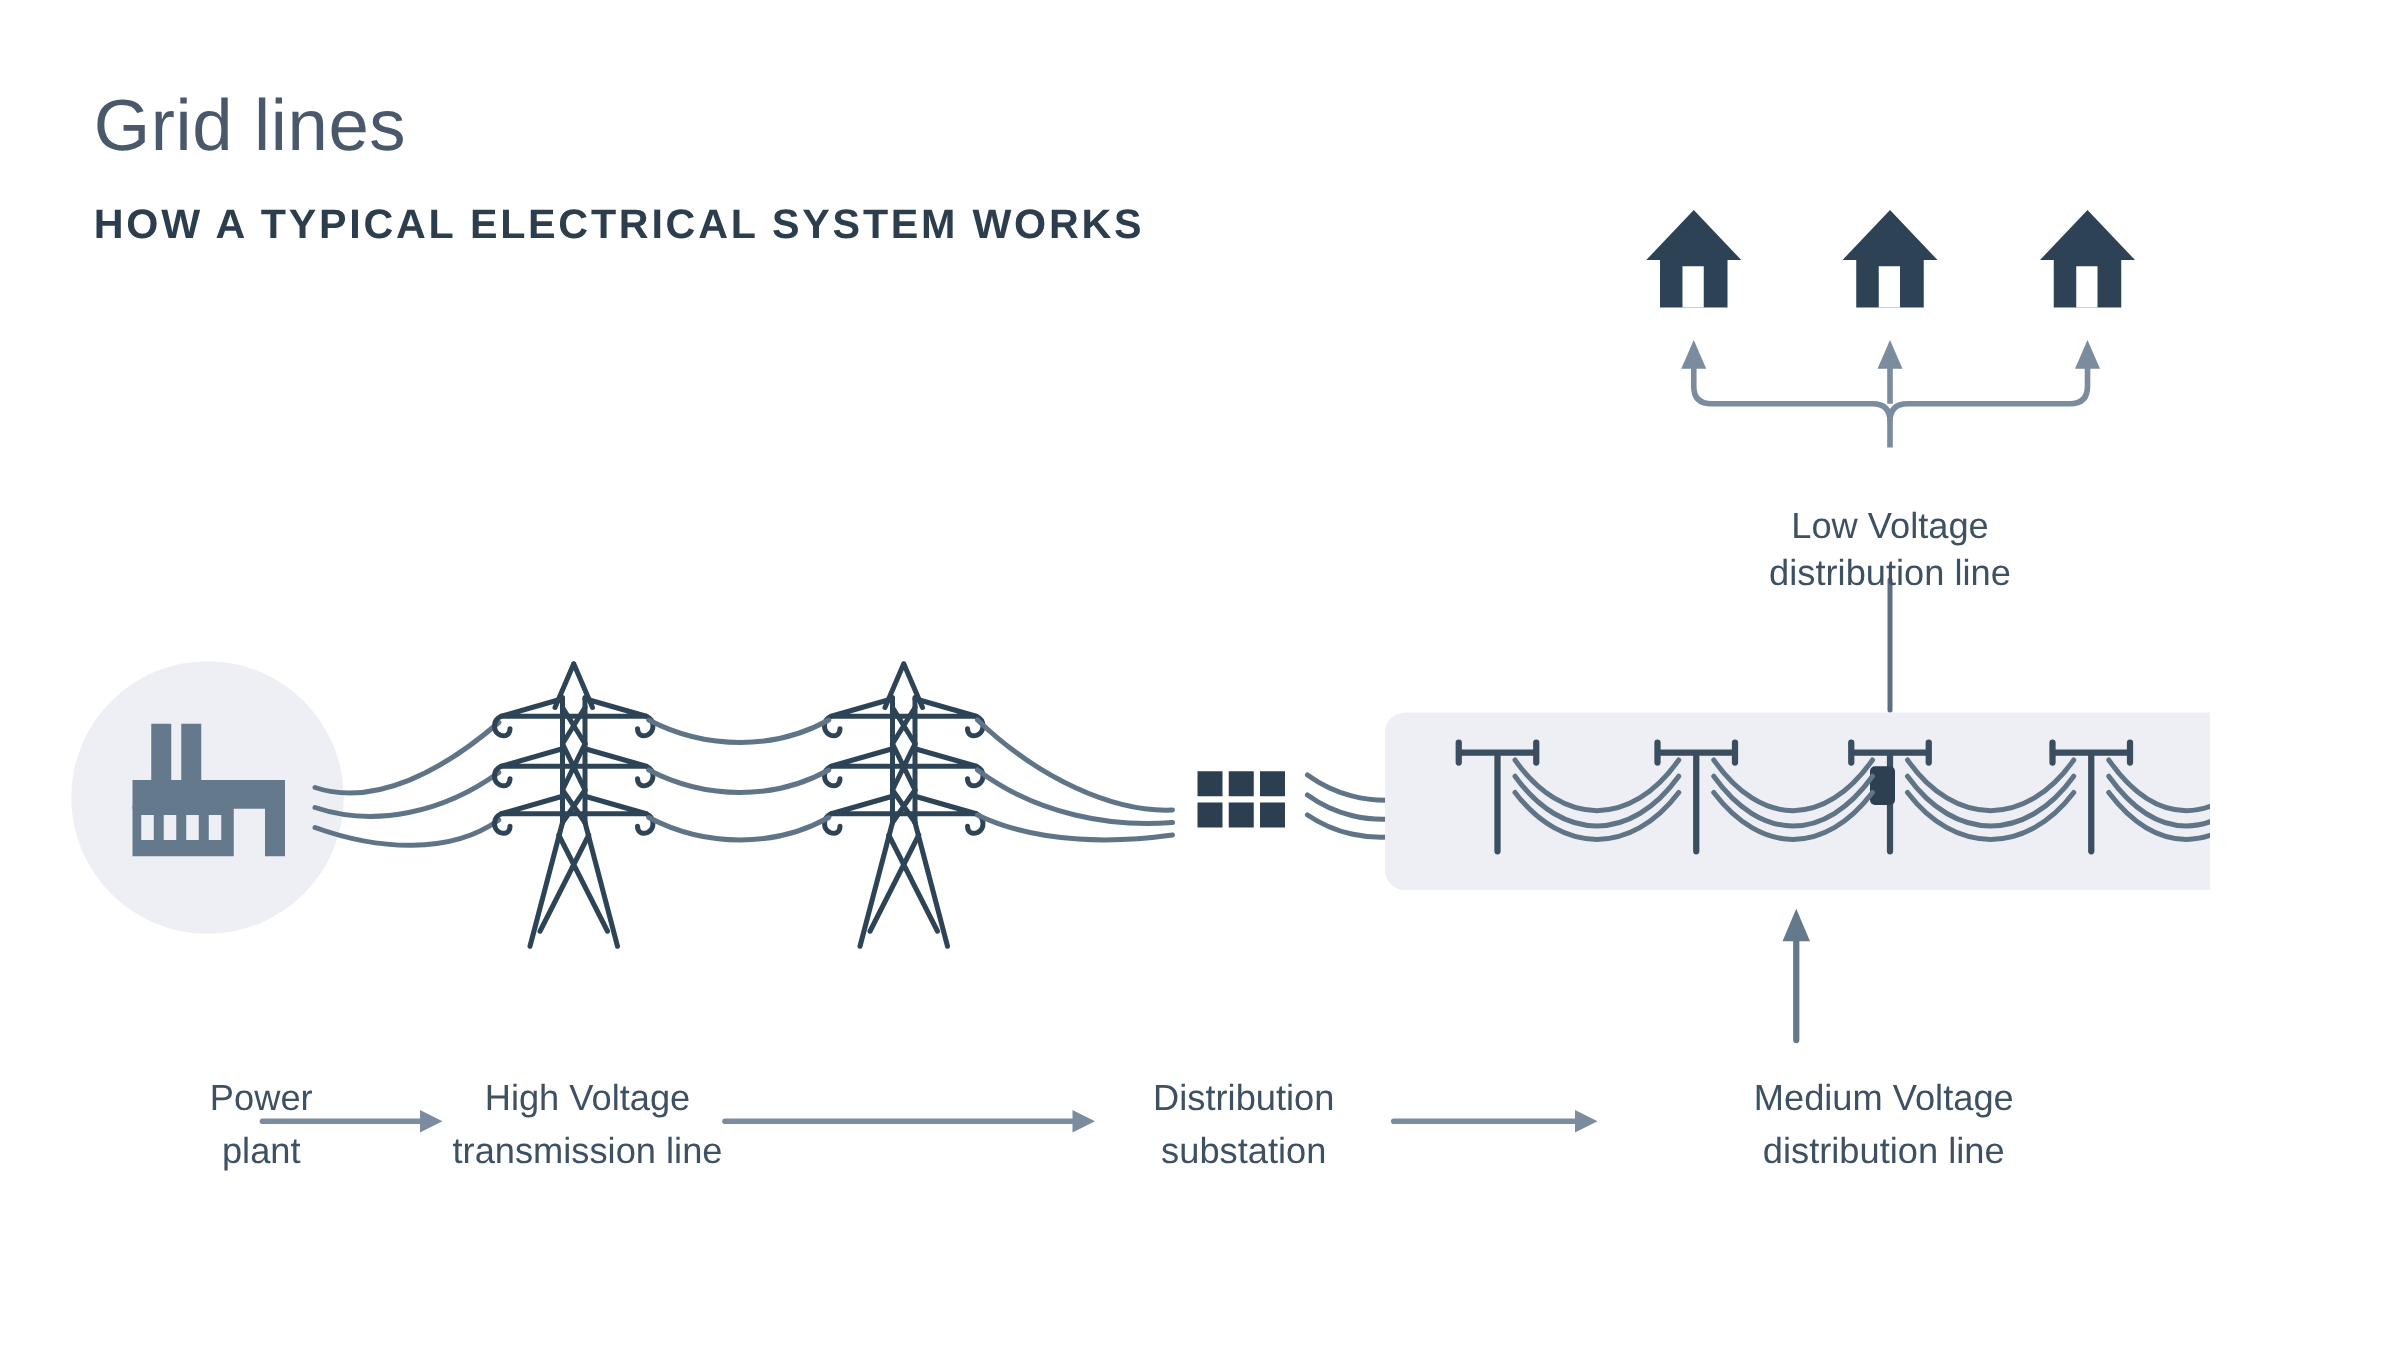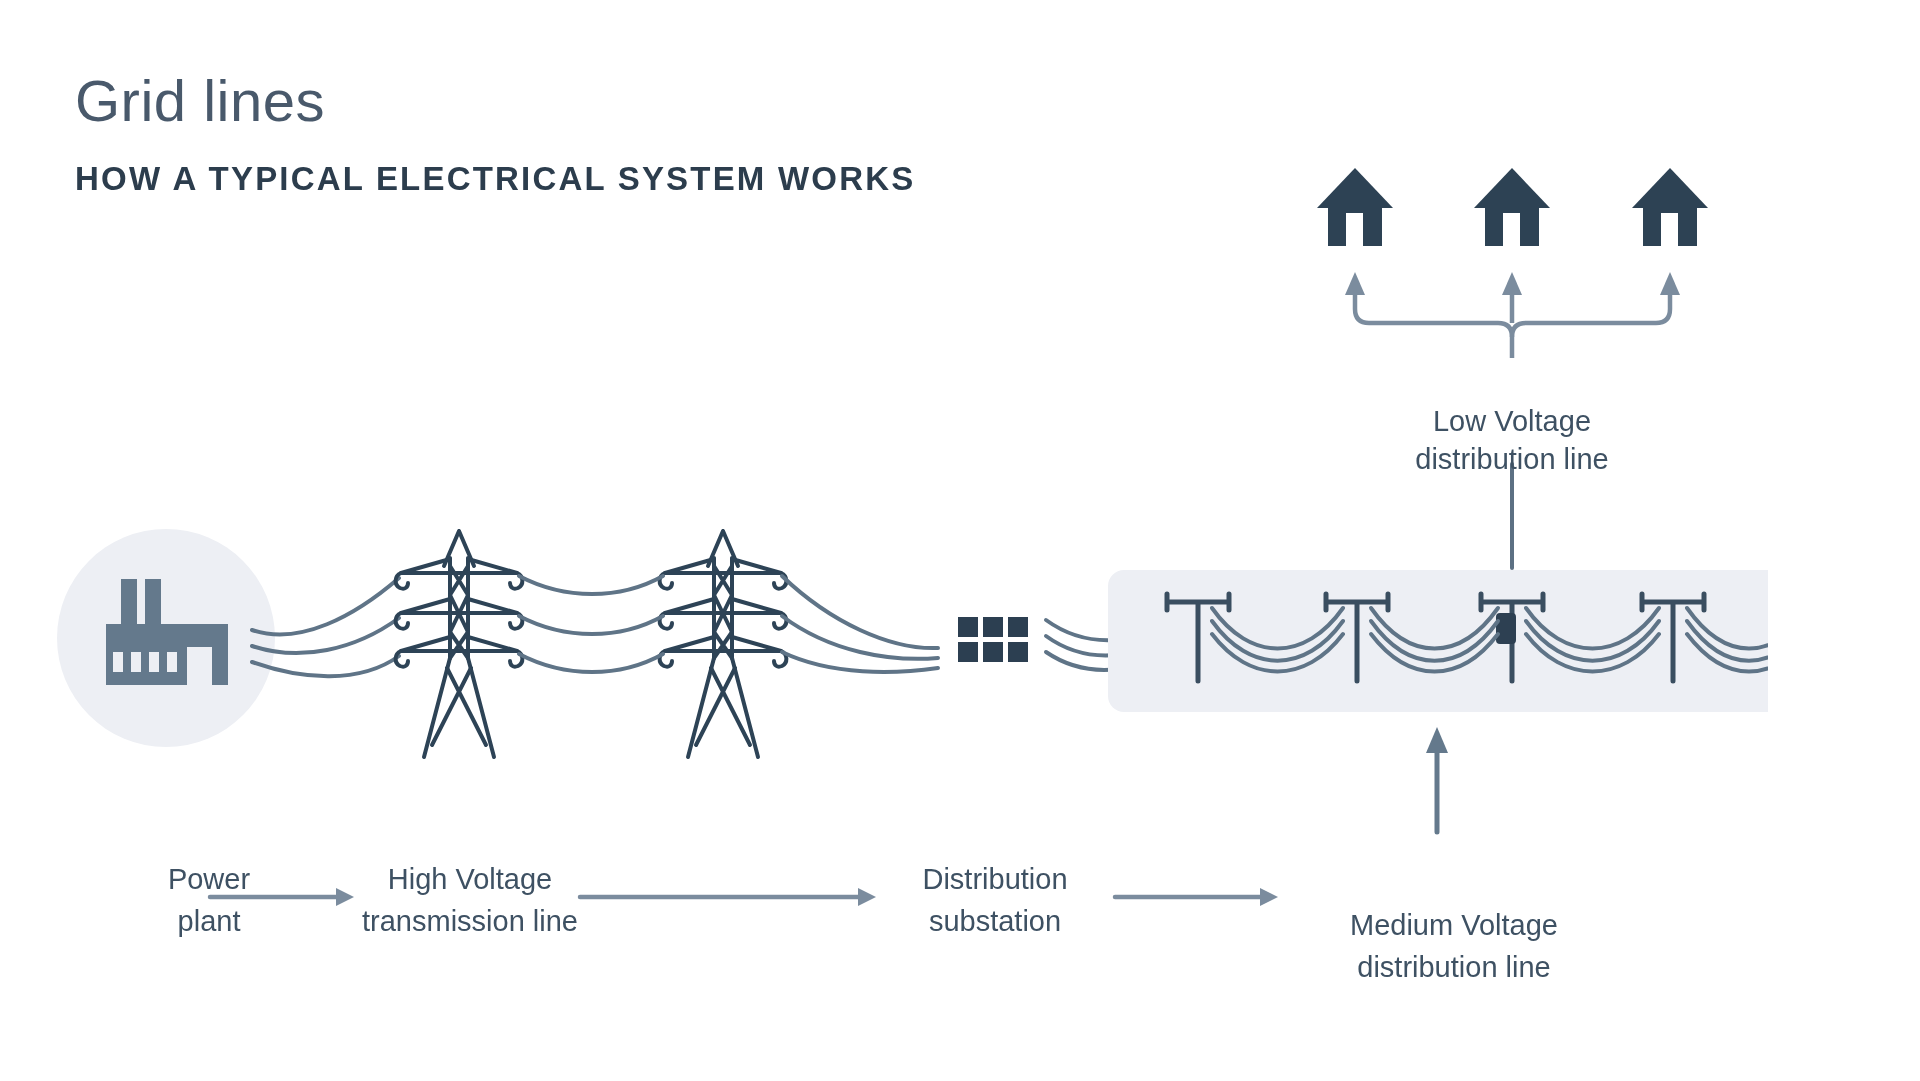--- a/index.html
+++ b/index.html
@@ -205,16 +205,16 @@
 
   <div class="lv-label">Low Voltage
 distribution line</div>
 
   <div class="flow-label" style="left:168px;margin-left:41px;">Power
 plant</div>
   <div class="flow-label" style="left:995px;">Distribution
 substation</div>
   <div class="flow-label" style="left:470px;">High Voltage
 transmission line</div>
-  <div class="flow-label" style="left:1454px;margin-top:46px;">Medium Voltage
+  <div class="flow-label" style="left:1507px;">Medium Voltage
 distribution line</div>
 
 </div>
 
 </body></html>

